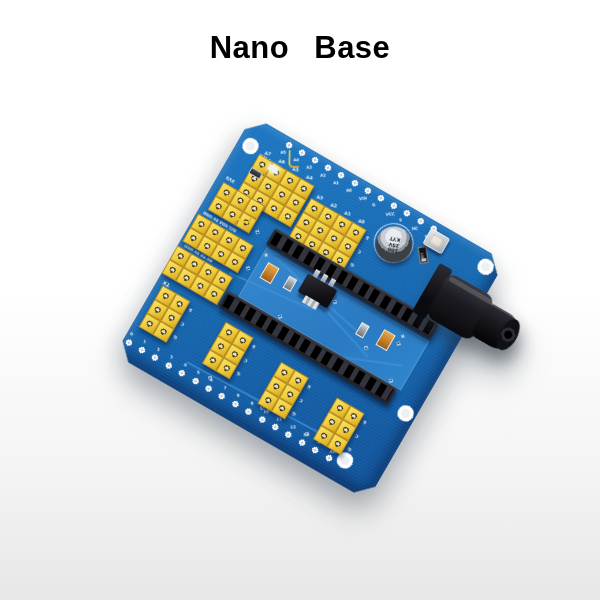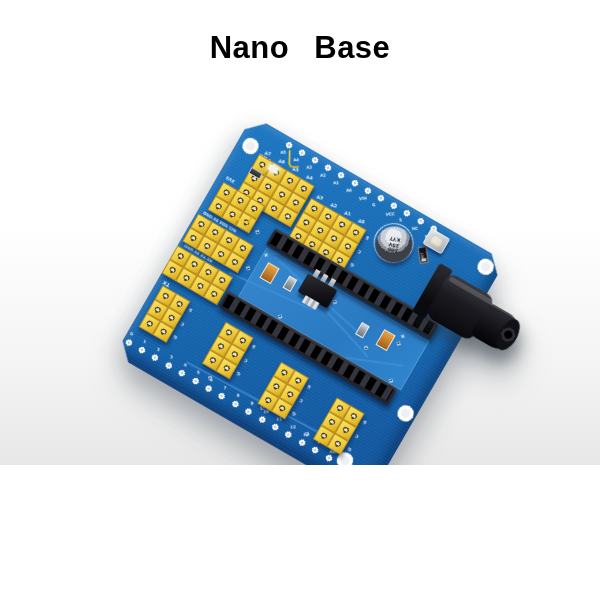--- a/index.html
+++ b/index.html
@@ -1,16 +1,16 @@
 <!DOCTYPE html>
 <html><head>
 <meta charset="utf-8">
 <style>
   html,body{margin:0;padding:0;background:#fff;}
-  #scene{position:relative;width:600px;height:465px;overflow:hidden;
+  #scene{position:relative;width:600px;height:600px;overflow:hidden;
          background:linear-gradient(180deg,#ffffff 0%,#ffffff 48%,#f4f4f4 78%,#e7e7e7 100%);
          font-family:"DejaVu Sans",sans-serif;}
   #page-title{position:absolute;left:0;top:30px;width:600px;margin:0;text-align:center;
          font-family:"Liberation Sans",sans-serif;font-weight:bold;font-size:31px;color:#000;
          word-spacing:16px;letter-spacing:.5px;}
   #board-rot{position:absolute;left:164px;top:170px;width:292px;height:276px;
          transform:rotate(30deg);
          filter:drop-shadow(10px 16px 14px rgba(80,90,100,.38)) drop-shadow(-4px 8px 10px rgba(90,100,110,.20));}
   #pcb{position:absolute;inset:0;
        background:linear-gradient(150deg,#1d77c2 0%,#1668b0 45%,#11539b 100%);

